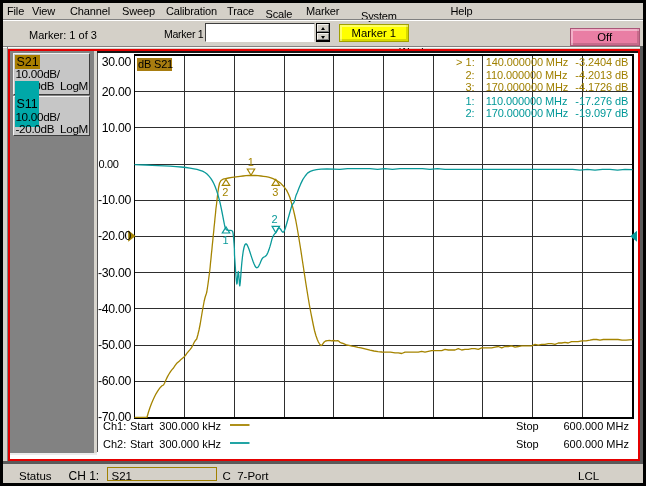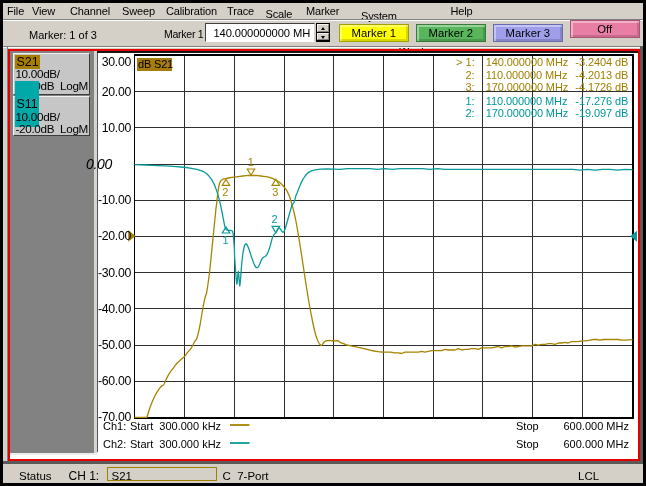--- a/index.html
+++ b/index.html
@@ -15,30 +15,27 @@
 <div class="t" style="left:265.5px;top:8px;letter-spacing:-0.15px;">Scale</div>
 <div class="t" style="left:306px;top:4.6px;letter-spacing:-0.15px;">Marker</div>
 <div class="t" style="left:352px;top:10px;letter-spacing:-0.15px;margin-left:9px;">System</div>
 <div class="t" style="left:399px;top:4.6px;letter-spacing:-0.15px;margin-top:40px;">Window</div>
 <div class="t" style="left:450.5px;top:4.6px;letter-spacing:-0.15px;">Help</div>
 <div style="position:absolute;left:2.8px;top:18.6px;width:640.4px;height:1.2px;background:#808080;"></div>
 <div style="position:absolute;left:2.8px;top:19.8px;width:640.4px;height:1.2px;background:#fff;"></div>
 <div class="t" style="left:29px;top:28.5px;">Marker: 1 of 3</div>
 <div class="t" style="left:164px;top:27.5px;font-size:10.6px;letter-spacing:-0.3px;">Marker 1</div>
 <div style="position:absolute;left:204.5px;top:22.8px;width:110px;height:19px;background:#fff;border-top:1.5px solid #404040;border-left:1.5px solid #404040;border-bottom:1.5px solid #fff;border-right:1.5px solid #d4d0c8;"></div>
-<div class="t" style="left:213.5px;top:26.5px;font-size:11.2px;letter-spacing:-0.1px;">140.000000000 MH</div>
 <div style="position:absolute;left:315.8px;top:22.5px;width:14.5px;height:19px;background:#000;"></div>
 <div style="position:absolute;left:317.3px;top:24.0px;width:11.5px;height:7.8px;background:#d4d0c8;border-top:1px solid #f4f2ee;border-left:1px solid #f4f2ee;border-bottom:1px solid #808080;border-right:1px solid #808080;"></div>
 <div style="position:absolute;left:317.3px;top:32.6px;width:11.5px;height:7.8px;background:#d4d0c8;border-top:1px solid #f4f2ee;border-left:1px solid #f4f2ee;border-bottom:1px solid #808080;border-right:1px solid #808080;"></div>
 <div style="position:absolute;left:320.7px;top:26.8px;width:0;height:0;border-left:2.6px solid transparent;border-right:2.6px solid transparent;border-bottom:3.2px solid #000;"></div>
 <div style="position:absolute;left:320.7px;top:35.6px;width:0;height:0;border-left:2.6px solid transparent;border-right:2.6px solid transparent;border-top:3.2px solid #000;"></div>
 <div style="position:absolute;left:339.1px;top:23.6px;width:69.5px;height:18.4px;background:#ffff00;border:1px solid #a0a000;text-align:center;font-size:11.3px;line-height:17px;color:#000;box-shadow:inset 2px 2px 0 rgba(255,255,255,0.4), inset -2px -2px 0 rgba(0,0,0,0.15);">Marker 1</div>
-<div style="position:absolute;left:416.1px;top:23.6px;width:69.5px;height:18.4px;background:#58b55c;border:1px solid #3a7a3a;text-align:center;font-size:11.3px;line-height:17px;color:#000;box-shadow:inset 2px 2px 0 rgba(255,255,255,0.4), inset -2px -2px 0 rgba(0,0,0,0.15);">Marker 2</div>
-<div style="position:absolute;left:493.1px;top:23.6px;width:69.5px;height:18.4px;background:#9e9eea;border:1px solid #6a6aae;text-align:center;font-size:11.3px;line-height:17px;color:#000;box-shadow:inset 2px 2px 0 rgba(255,255,255,0.4), inset -2px -2px 0 rgba(0,0,0,0.15);">Marker 3</div>
-<div style="position:absolute;left:570.0px;top:20px;width:69.5px;height:18.4px;background:#e97ea4;border:1px solid #aa5577;text-align:center;font-size:11.3px;line-height:17px;color:#000;box-shadow:inset 2px 2px 0 rgba(255,255,255,0.4), inset -2px -2px 0 rgba(0,0,0,0.15);">Off</div>
+<div style="position:absolute;left:570.0px;top:28px;width:69.5px;height:18.4px;background:#e97ea4;border:1px solid #aa5577;text-align:center;font-size:11.3px;line-height:17px;color:#000;box-shadow:inset 2px 2px 0 rgba(255,255,255,0.4), inset -2px -2px 0 rgba(0,0,0,0.15);">Off</div>
 <div style="position:absolute;left:2.8px;top:45.9px;width:640.4px;height:1.2px;background:#808080;"></div>
 <div style="position:absolute;left:2.8px;top:47.1px;width:640.4px;height:1.3px;background:#fcfcfc;"></div>
 <div style="position:absolute;left:6.6px;top:47.1px;width:1.3px;height:415px;background:#808080;"></div>
 <div style="position:absolute;left:640.2px;top:46.0px;width:3.2px;height:418.4px;background:#5a5a5a;"></div>
 <div style="position:absolute;left:8.2px;top:48.8px;width:631.6px;height:412.4px;background:#fff;border:2px solid #e40000;"></div>
 <div style="position:absolute;left:10.4px;top:51.0px;width:83.2px;height:401.6px;background:#828282;"></div>
 <div style="position:absolute;left:93.6px;top:51.0px;width:3.4px;height:403.6px;background:#d8d5ce;"></div>
 <div style="position:absolute;left:10.4px;top:452.6px;width:86.6px;height:2.0px;background:#ececec;"></div>
 <div style="position:absolute;left:97.0px;top:51.3px;width:541.0px;height:1.9px;background:#161616;"></div>
 <div style="position:absolute;left:97.0px;top:53.2px;width:1.0px;height:399px;background:#555;"></div>
@@ -98,21 +95,21 @@
 <text x="225.6" y="243.6" fill="#0a9a9a">1</text>
 <text x="274.6" y="223.3" fill="#0a9a9a">2</text>
 </g>
 <polygon points="637.0,230.8 637.0,241.8 630.2,236.3" fill="#0a9a9a"></polygon>
 <line x1="230" y1="425" x2="249.5" y2="425" stroke="#a58400" stroke-width="1.8"></line>
 <line x1="230" y1="443" x2="249.5" y2="443" stroke="#0a9a9a" stroke-width="1.8"></line>
 </svg>
 <div class="t" style="left:86px;top:54.8px;width:45px;text-align:right;font-size:12.3px;line-height:14px;letter-spacing:-0.3px;">30.00</div>
 <div class="t" style="left:86px;top:84.7px;width:45px;text-align:right;font-size:12.3px;line-height:14px;letter-spacing:-0.3px;">20.00</div>
 <div class="t" style="left:86px;top:120.9px;width:45px;text-align:right;font-size:12.3px;line-height:14px;letter-spacing:-0.3px;">10.00</div>
-<div class="t" style="left:86px;top:157.1px;width:45px;text-align:left;font-size:14px;line-height:14px;letter-spacing:-0.3px;font-style:italic;">0.00</div>
+<div class="t" style="left:86px;top:157.1px;width:45px;text-align:center;font-size:11px;line-height:14px;letter-spacing:-0.3px;">0.00</div>
 <div class="t" style="left:86px;top:193.3px;width:45px;text-align:right;font-size:12.3px;line-height:14px;letter-spacing:-0.3px;">-10.00</div>
 <div class="t" style="left:86px;top:229.4px;width:45px;text-align:right;font-size:12.3px;line-height:14px;letter-spacing:-0.3px;">-20.00</div>
 <div class="t" style="left:86px;top:265.6px;width:45px;text-align:right;font-size:12.3px;line-height:14px;letter-spacing:-0.3px;">-30.00</div>
 <div class="t" style="left:86px;top:301.8px;width:45px;text-align:right;font-size:12.3px;line-height:14px;letter-spacing:-0.3px;">-40.00</div>
 <div class="t" style="left:86px;top:338.0px;width:45px;text-align:right;font-size:12.3px;line-height:14px;letter-spacing:-0.3px;">-50.00</div>
 <div class="t" style="left:86px;top:374.2px;width:45px;text-align:right;font-size:12.3px;line-height:14px;letter-spacing:-0.3px;">-60.00</div>
 <div class="t" style="left:86px;top:410.4px;width:45px;text-align:right;font-size:12.3px;line-height:14px;letter-spacing:-0.3px;">-70.00</div>
 <div class="t" style="left:136.6px;top:58.2px;width:35px;height:12.8px;background:#a87d10;font-size:11px;line-height:13px;padding-left:1.5px;letter-spacing:-0.2px;">dB S21</div>
 <div class="t" style="left:436px;top:56.2px;width:38.7px;text-align:right;color:#a08000;">&gt; 1:</div>
 <div class="t" style="left:485.8px;top:56.2px;color:#a08000;letter-spacing:-0.1px;">140.000000 MHz</div>

